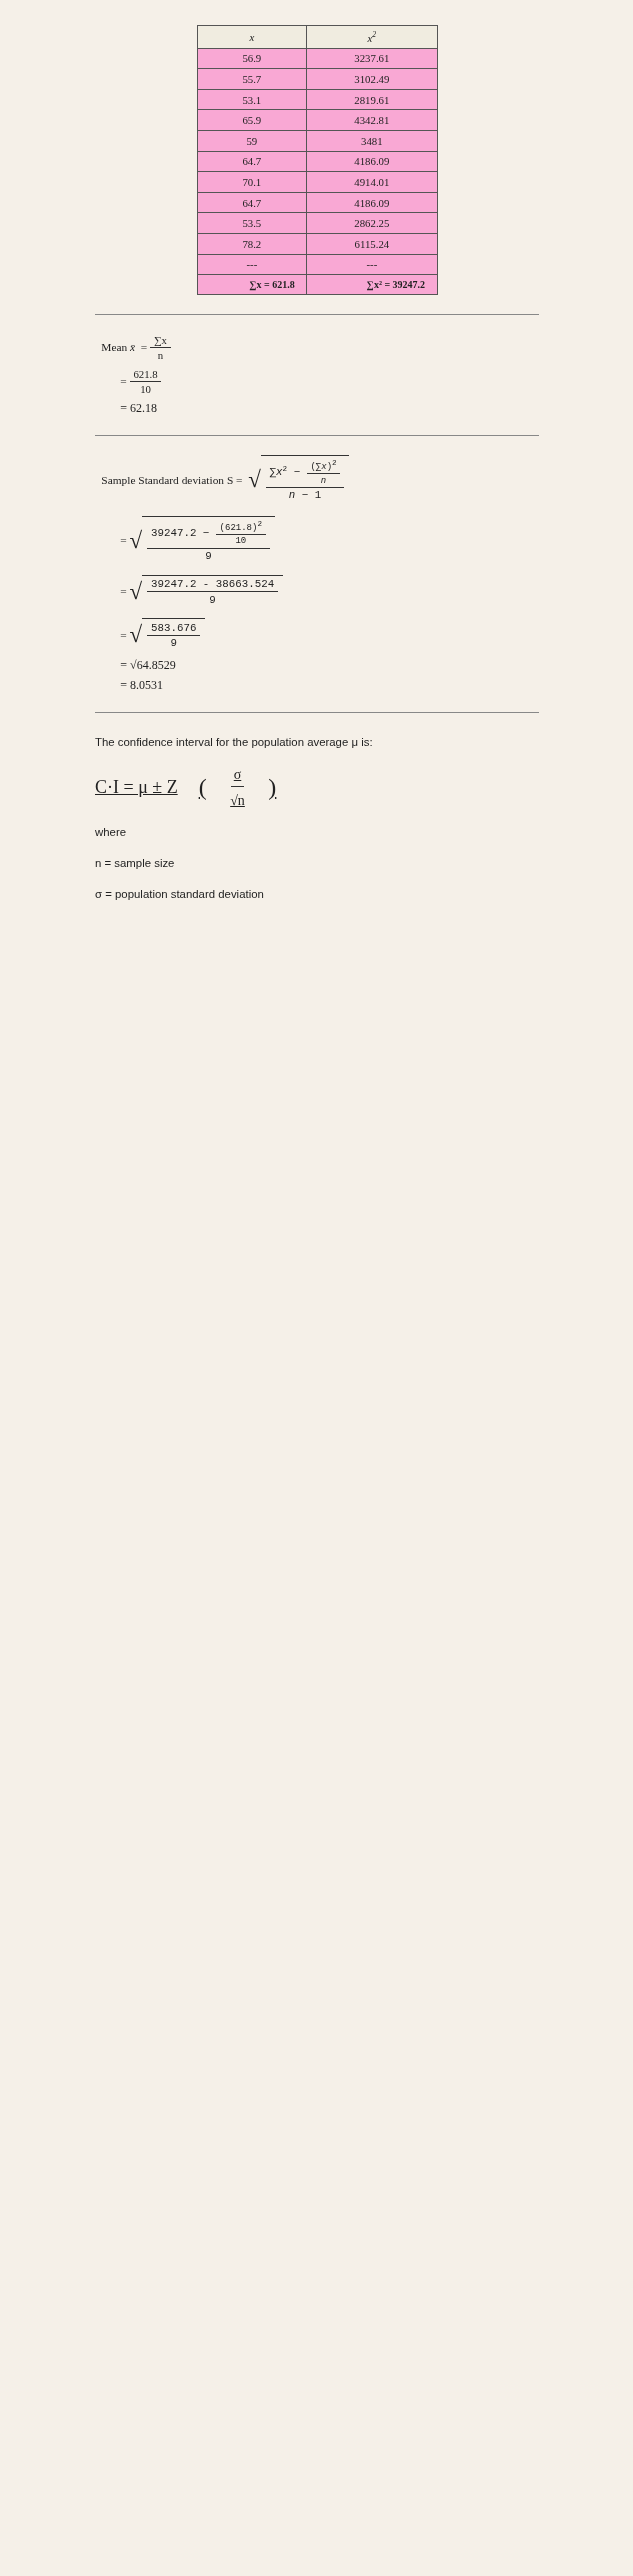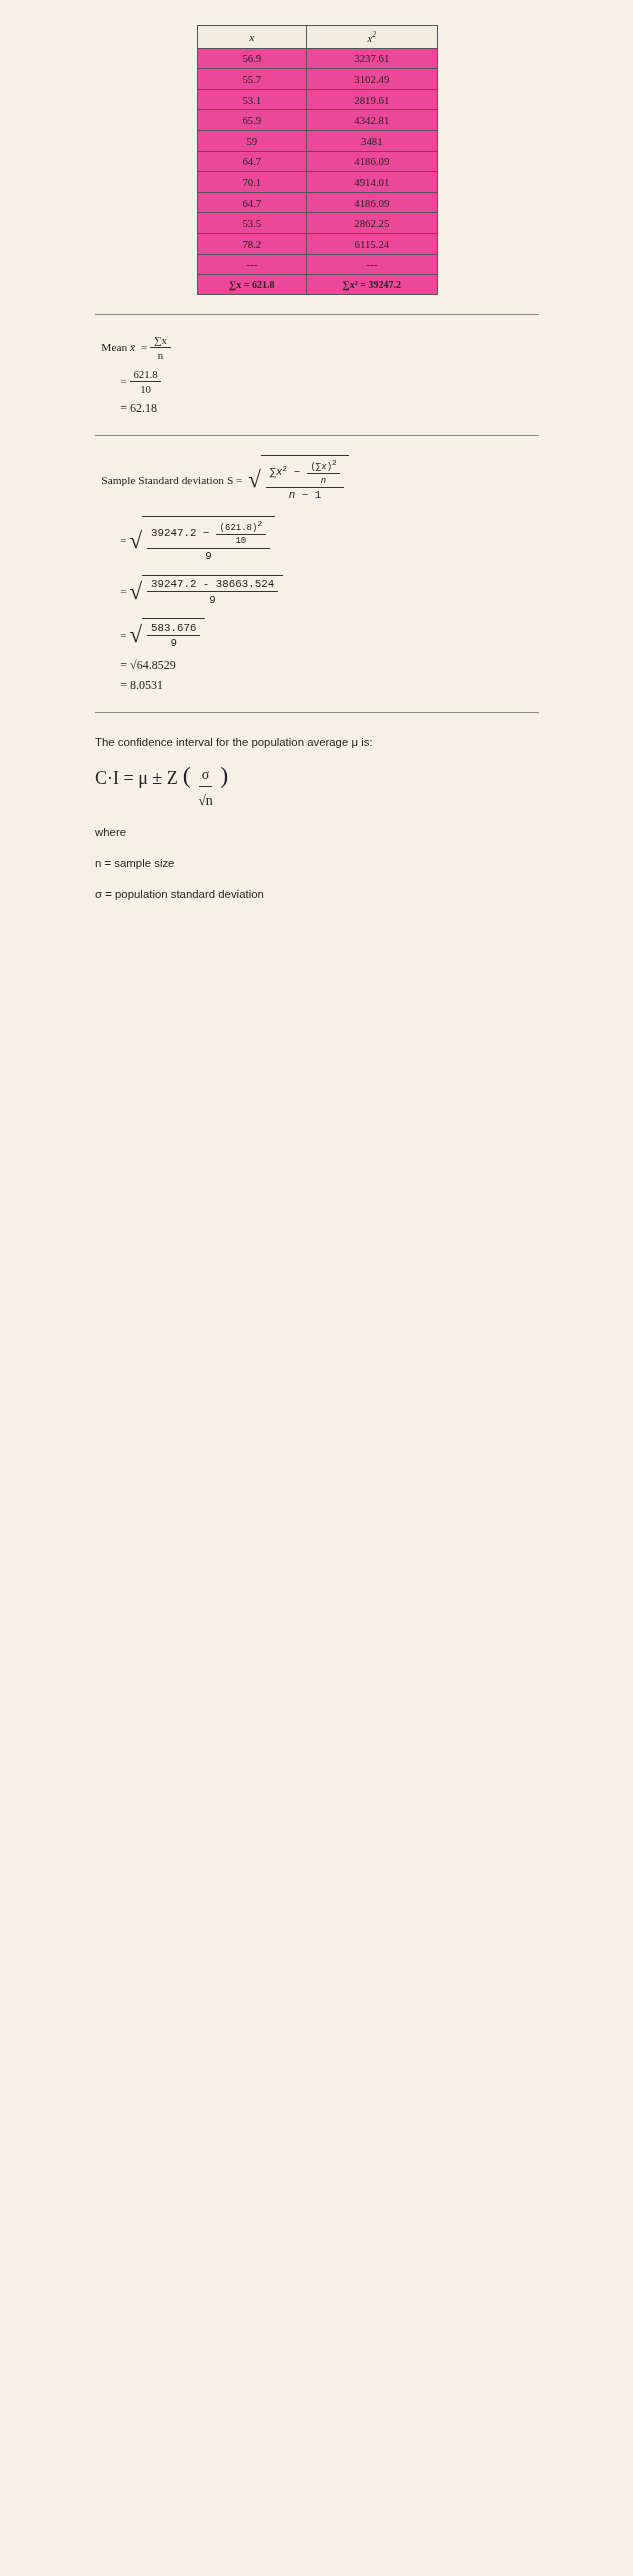--- a/index.html
+++ b/index.html
@@ -21,30 +21,31 @@
     .data-table {
       border-collapse: collapse;
       margin: 12.7px auto;
       width: 241px;
     }
     .data-table th, .data-table td {
       border: 0.6px solid #555;
       padding: 3.8px 11.4px;
       text-align: center;
       font-size: 10.8px;
-      background: #ec4899;
+      background: #f9a8d4;
     }
     .data-table th {
       font-style: italic;
       font-weight: normal;
       background: #f0ece0;
     }
     .data-table .sum-row td {
       font-size: 10px;
       font-weight: bold;
+      text-align: right;
     }
 
     .divider {
       border: none;
       border-top: 0.6px solid #888;
       margin: 19px 0;
     }
 
     
     .formula-section {
@@ -110,21 +111,23 @@
       font-size: 11.4px;
       line-height: 1.7;
       margin: 9px 0;
     }
 
     .handwritten .big-formula {
       font-size: 18px;
       font-family: 'Georgia', serif;
       margin: 10px 0;
       display: flex;
-      gap: 5px;
+      align-items: center;
+      gap: 21px;
+      text-decoration: underline;
     }
 
     .sigma-frac {
       display: inline-flex;
       flex-direction: column;
       align-items: center;
       vertical-align: middle;
     }
     .sigma-frac .num {
       border-bottom: 1px solid #333;

